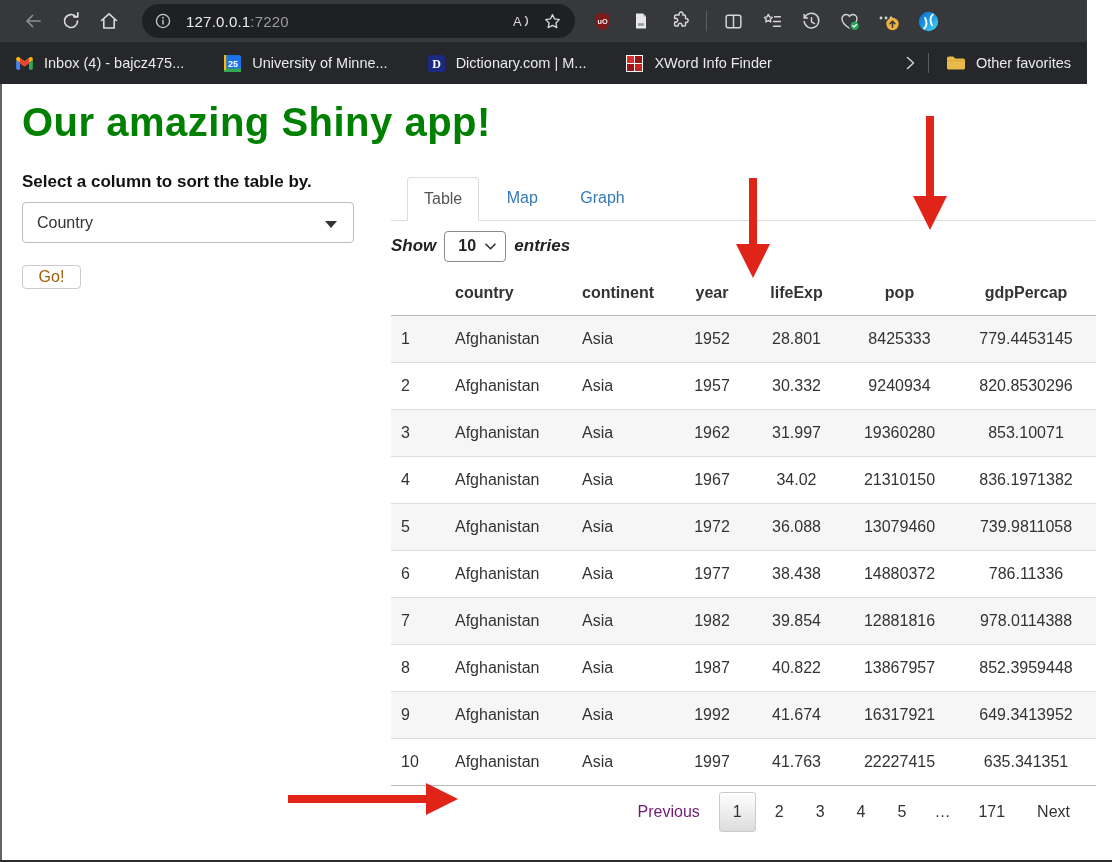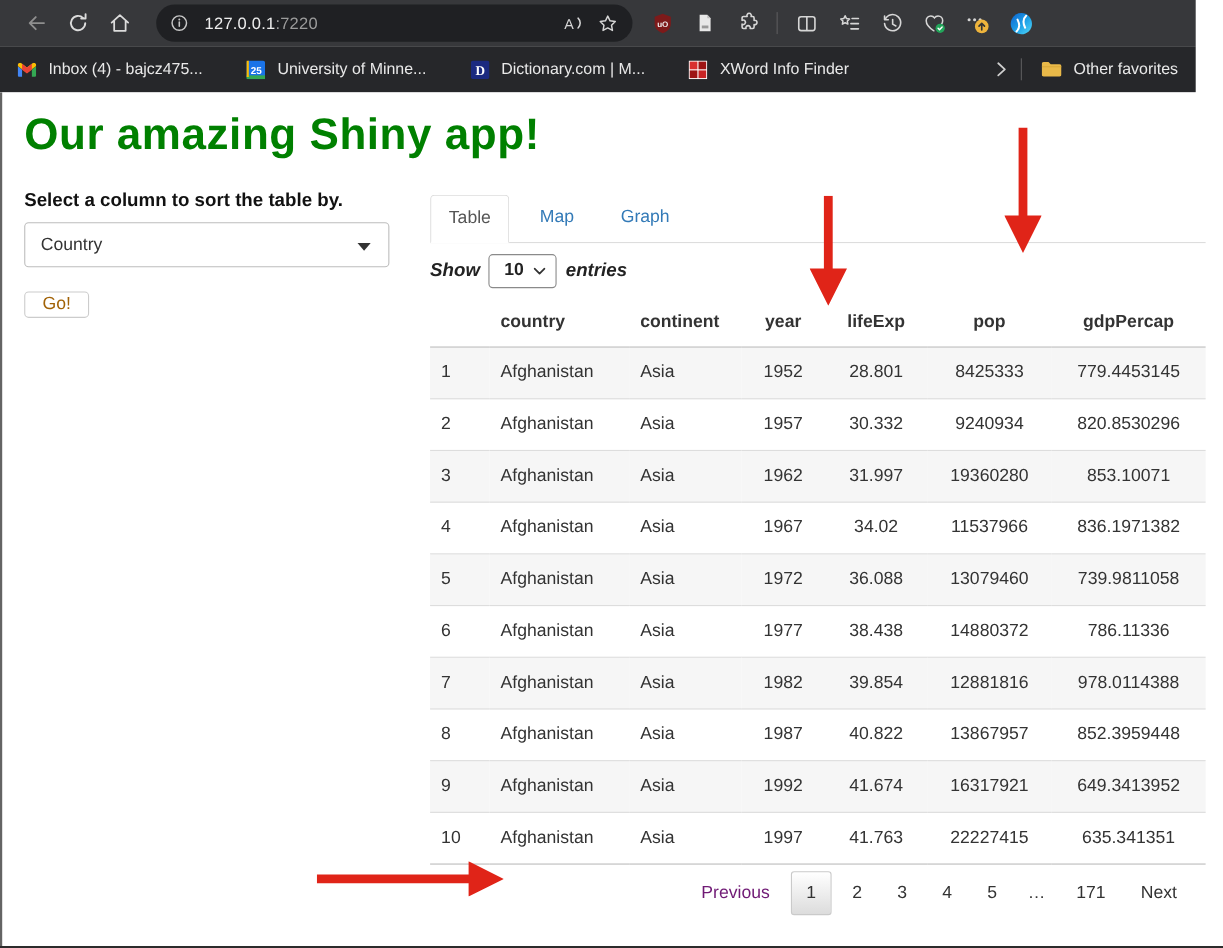--- a/index.html
+++ b/index.html
@@ -43,21 +43,21 @@
                   border-left:6px solid transparent; border-right:6px solid transparent;
                   border-top:7px solid #333; }
   .go-btn { position:absolute; left:20px; top:181px; width:59px; height:24px; background:#fff;
             border:1px solid #ccc; border-radius:4px; font-size:16px; color:#a16207; cursor:pointer;
             font-family:"Liberation Sans", sans-serif; }
 
   .main { position:absolute; left:389px; top:92px; width:705px; }
   .tabbar { border-bottom:1px solid #ddd; height:45px; font-size:16px; }
   .tab { display:inline-block; padding:12px 16px; cursor:pointer; }
   .tab.active { background:#fff; border:1px solid #ddd; border-bottom:1px solid #fff;
-                border-radius:4px 4px 0 0; color:#555; position:relative; top:1px; }
+                border-radius:4px 4px 0 0; color:#555; position:relative; top:1px;margin-left:16px; }
   .tab.link { color:#337ab7; padding:12px 15px; margin-left:8px; }
 
   .length-row { margin-top:9px; font-size:17px; color:#222; display:flex; align-items:center; gap:8px; height:32px; }
   .b { font-weight:bold;font-style:italic; }
   .length-select { display:inline-flex; align-items:center; justify-content:space-between;
                    width:62px; height:31px; border:1px solid #8a8a8a; border-radius:4px;
                    padding:0 9px 0 13px; font-weight:bold; font-size:16px; color:#222;
                    background:#fff; cursor:pointer; }
 
   table.dt { border-collapse:collapse; width:705px; margin-top:9px; font-size:16px; color:#333;
@@ -323,21 +323,21 @@
             <td class="num">31.997</td>
             <td class="num">19360280</td>
             <td class="num">853.10071</td>
           </tr>
           <tr>
             <td>4</td>
             <td>Afghanistan</td>
             <td>Asia</td>
             <td class="num">1967</td>
             <td class="num">34.02</td>
-            <td class="num">11537966</td>
+            <td class="num">21310150</td>
             <td class="num">836.1971382</td>
           </tr>
           <tr>
             <td>5</td>
             <td>Afghanistan</td>
             <td>Asia</td>
             <td class="num">1972</td>
             <td class="num">36.088</td>
             <td class="num">13079460</td>
             <td class="num">739.9811058</td>

